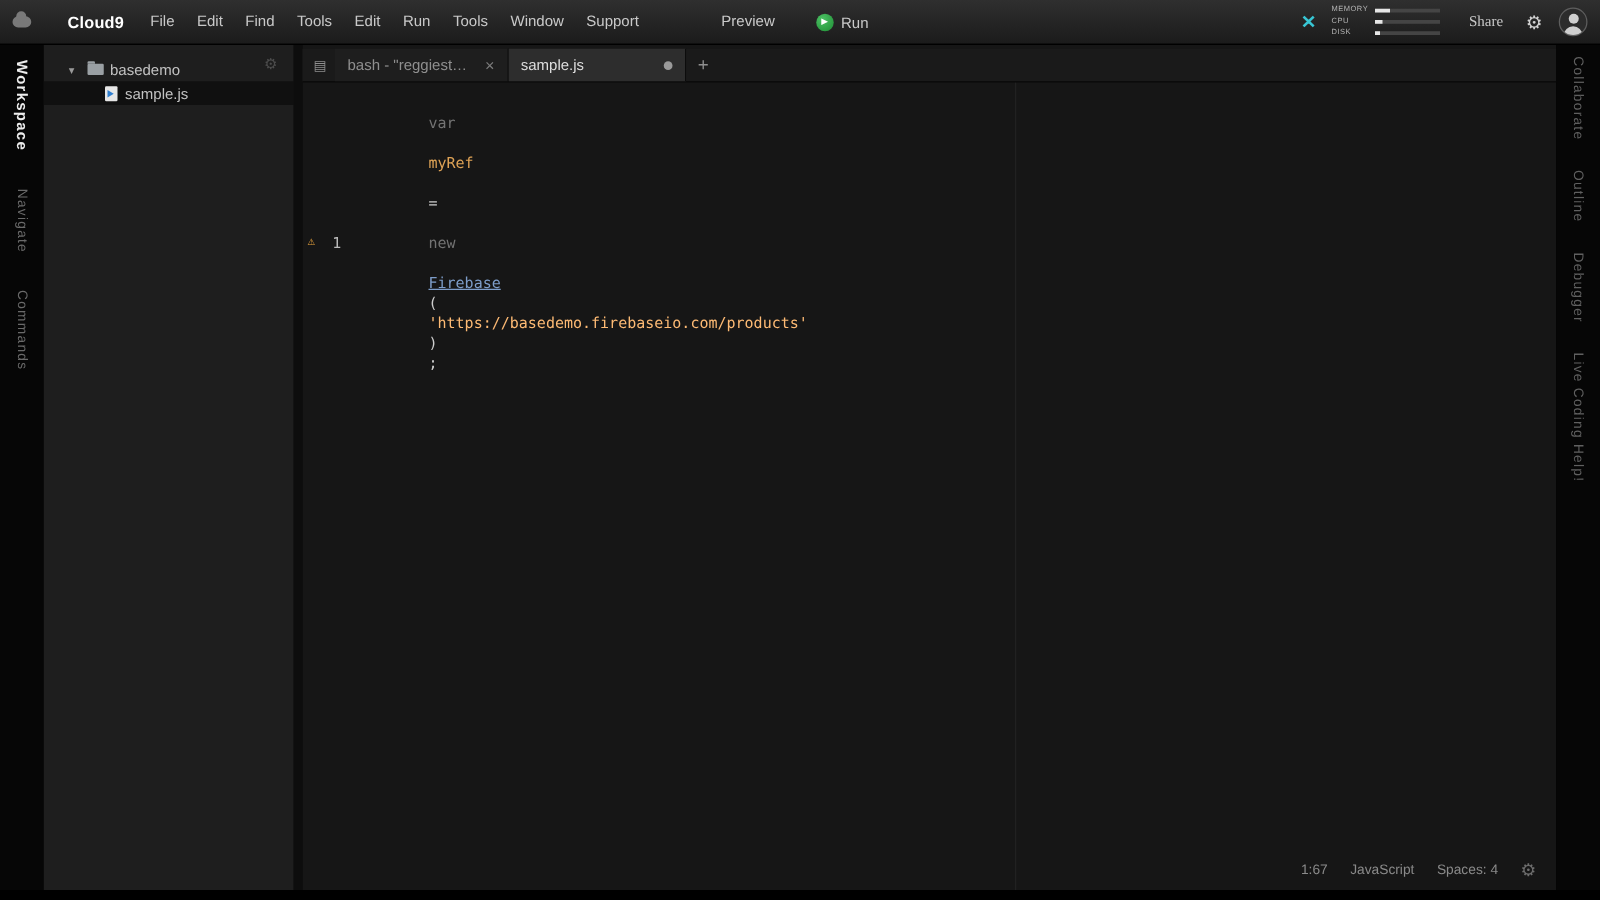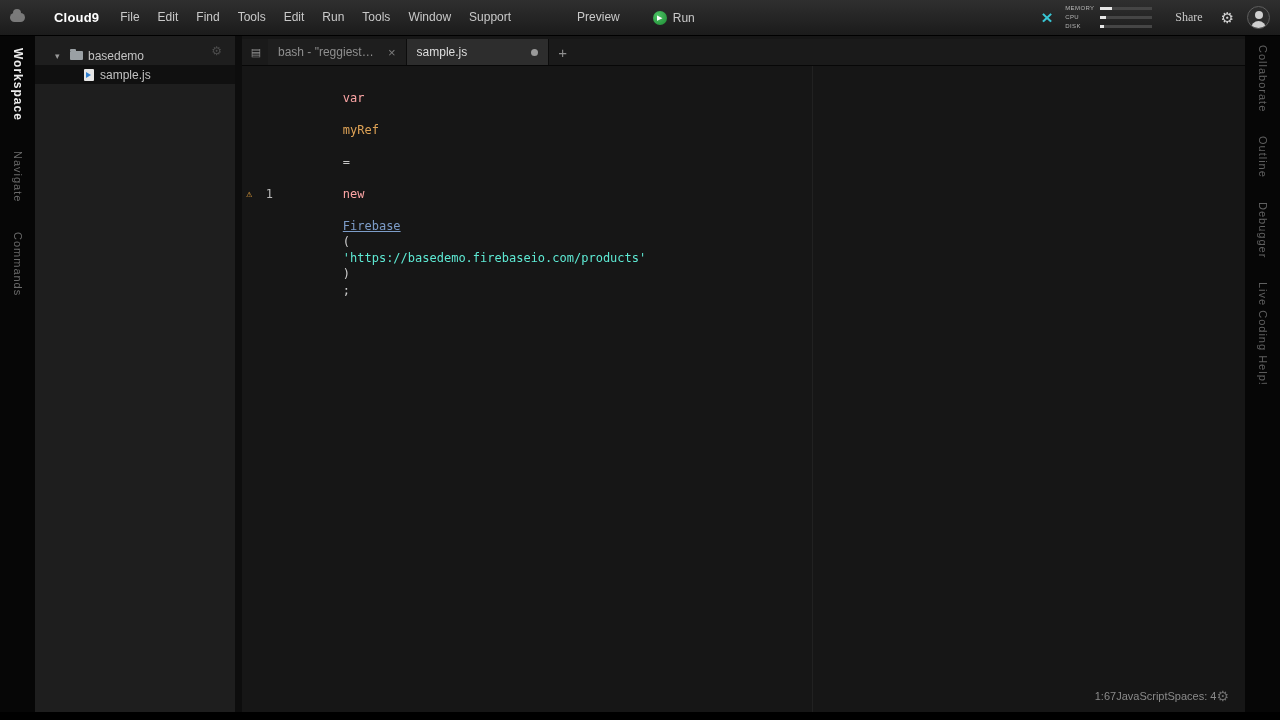--- a/index.html
+++ b/index.html
@@ -135,30 +135,30 @@
   }
   .print-margin { position: absolute; top: 0; bottom: 0; left: 570px; width: 1px; background: rgba(255,255,255,0.05); }
   .code-line { display: flex; position: relative; }
   .gutter-cell {
     width: 38px; flex: none; display: flex; align-items: center;
     padding: 0 7px 0 4px; color: #b9b9b9;
   }
   .warn-icon { color: #e8a33d; font-size: 10px; }
   .lineno { margin-left: auto; }
   .code-text { padding-left: 5px; white-space: pre; color: #cdcdcd; }
-  .tok.kw  { color: #fca5a5; }
+  .tok.kw  { color: #737373; }
   .tok.var { color: #dfa356; }
   .tok.op  { color: #c8c8c8; }
   .tok.fn  { color: #7d9dc9; text-decoration: underline; }
   .tok.par { color: #cdcdcd; }
-  .tok.str { color: #5eead4; }
+  .tok.str { color: #fdba74; }
 
   .statusbar {
     position: absolute; right: 16px; bottom: 8px;
-    display: flex; align-items: center; 
+    display: flex; align-items: center; gap: 18px;
     font-size: 11px; color: #8a8a8a; font-family: "Liberation Sans", sans-serif;
   }
   .status-gear { font-size: 14px; color: #6e6e6e; cursor: pointer; }
   .statusbar > span { cursor: pointer; }
 </style>
 </head>
 <body>
 
 <div class="menubar">
   <span class="cloud-glyph"></span>

